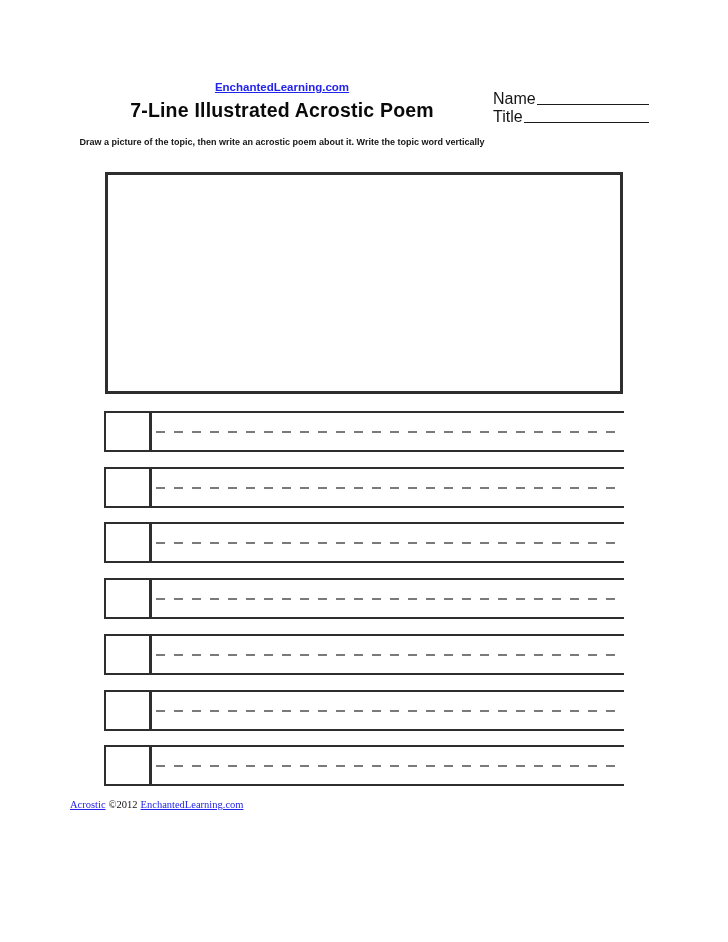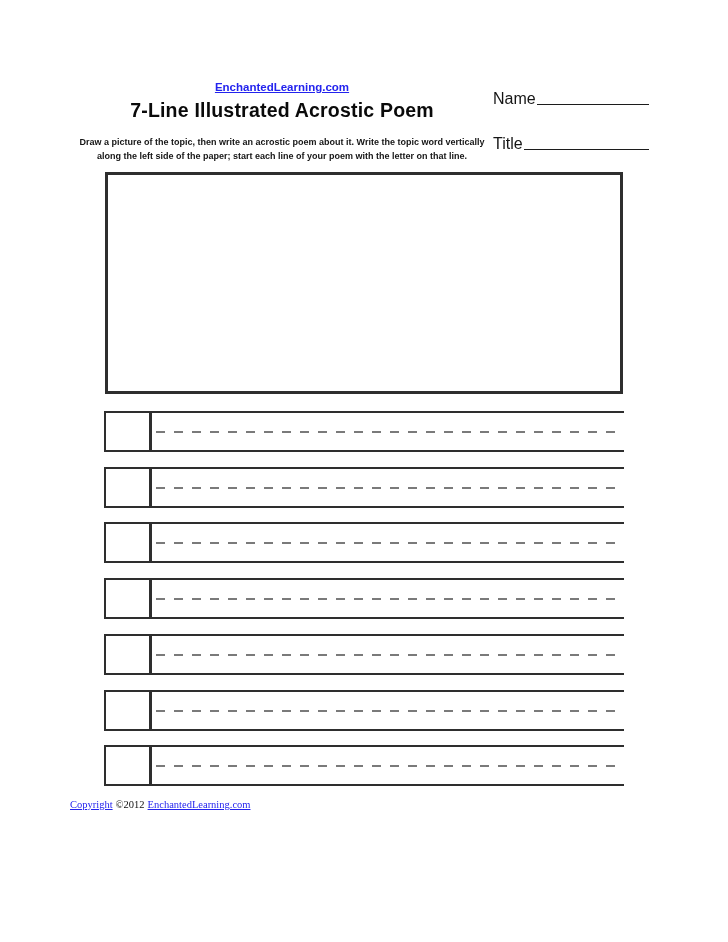--- a/index.html
+++ b/index.html
@@ -30,21 +30,21 @@
   .instr{
     font-size:9px;line-height:13.5px;font-weight:700;
     white-space:nowrap;color:#151515;
   }
   
   .fields{position:absolute;left:493px;top:91px;width:156px;}
   .field{
     display:flex;align-items:center;
     font-size:16px;font-weight:400;height:15px;color:#151515;
   }
-  .field + .field{margin-top:30px;}
+  .field + .field{margin-top:3px;}
   .fill-line{
     flex:1;height:11px;margin-left:1px;
     border-bottom:1.7px solid #1c1c1c;
   }
   
   .picture-box{
     position:absolute;left:105px;top:172px;
     width:518px;height:222px;
     border:3px solid var(--line-dark,#2e2e2e);
     box-sizing:border-box;background:#fff;
@@ -82,21 +82,20 @@
 </style>
 </head>
 <body>
 
 <div class="page">
 
   <div class="header-center">
     <a class="site-link">EnchantedLearning.com</a>
     <div class="page-title">7-Line Illustrated Acrostic Poem</div>
     <div class="instr">Draw a picture of the topic, then write an acrostic poem about it. Write the topic word vertically</div>
-    <div class="instr">along the left side of the paper; start each line of your poem with the letter on that line.</div>
   </div>
 
   <div class="fields">
     <div class="field">
       <span>Name</span>
       <span class="fill-line"></span>
     </div>
     <div class="field">
       <span>Title</span>
       <span class="fill-line"></span>
@@ -130,16 +129,16 @@
       <div class="letter-box"></div>
       <div class="dash-line"></div>
     </div>
       <div class="poem-row" style="top: 745px;">
       <div class="letter-box"></div>
       <div class="dash-line"></div>
     </div>
     </div>
 
   <div class="footer">
-    <a>Copyright</a><span class="year">©2012</span><a>EnchantedLearning.com</a>
+    <a>Acrostic</a><span class="year">©2012</span><a>EnchantedLearning.com</a>
   </div>
 
 </div>
 
 </body></html>

